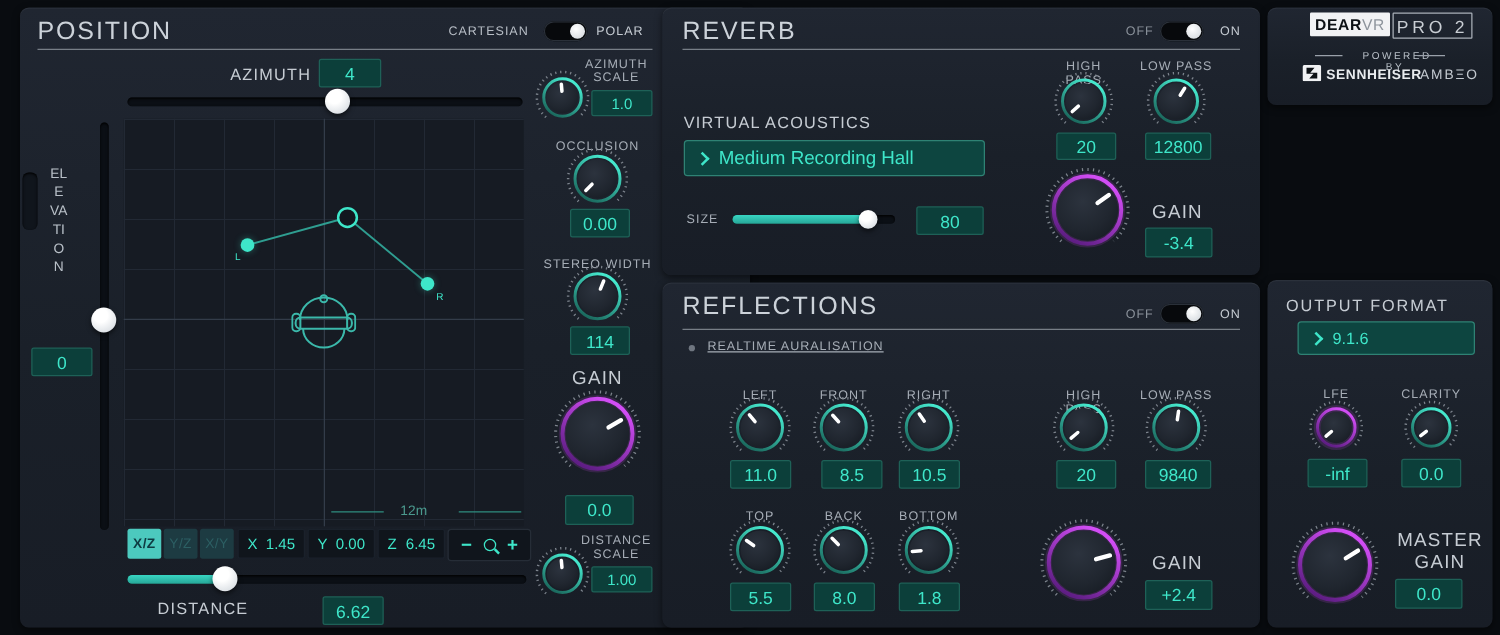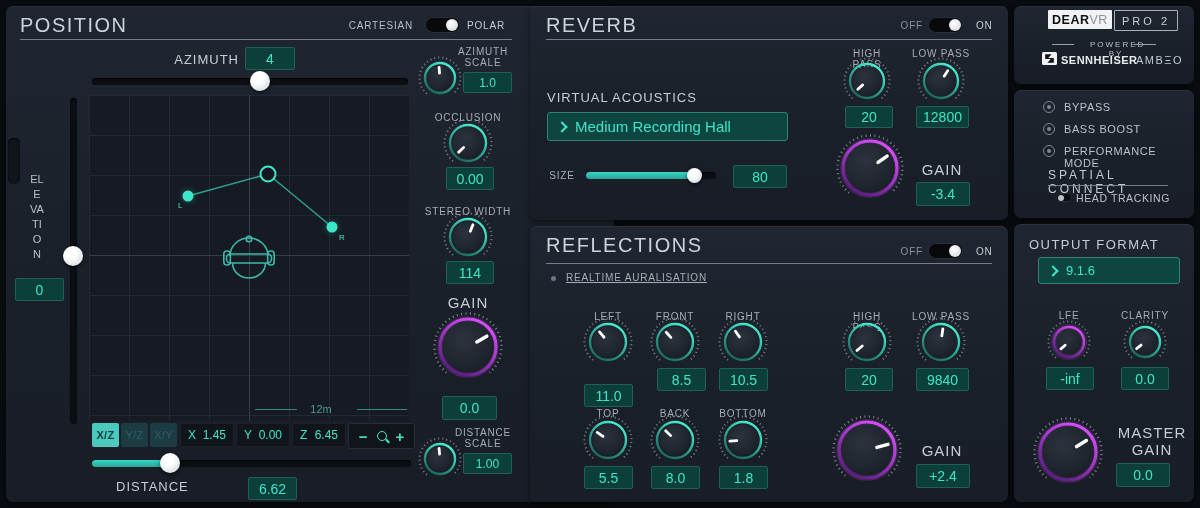--- a/index.html
+++ b/index.html
@@ -60,45 +60,45 @@
   .on{color:#c6ccd3;}
   .radio{position:absolute;width:10px;height:10px;border:1.5px solid #7f868f;border-radius:50%;}
   .radio::after{content:'';position:absolute;left:3px;top:3px;width:4px;height:4px;border-radius:50%;background:#7f868f;}
   .optlbl{position:absolute;font-size:11px;letter-spacing:.6px;color:#b9c0c8;}
   .minitoggle{position:absolute;width:16px;height:9px;border-radius:4.5px;background:#0a0d11;
         box-shadow:inset 0 0 0 1px #262d37;}
   .minitoggle::after{content:'';position:absolute;left:1.5px;top:1.5px;width:6px;height:6px;border-radius:50%;background:#b9bfc7;}
   .logo-dear{position:absolute;background:#f1f2f4;border-radius:1px;display:flex;align-items:center;
         justify-content:center;font-size:12.5px;letter-spacing:.5px;}
   .logo-pro{position:absolute;border:1px solid #a9b0b8;border-radius:1px;display:flex;align-items:center;
-        justify-content:center;font-size:11px;letter-spacing:3px;color:#c9ced4;}
+        justify-content:center;font-size:14px;letter-spacing:3px;color:#c9ced4;}
   .pline{position:absolute;height:1px;background:#9aa1aa;}
   .ruler{position:absolute;height:1px;background:#2f8d80;}
   .rulertxt{position:absolute;font-size:11px;color:#4b9a8e;text-align:center;}
   .bar{position:absolute;background:#10151c;border-radius:5px;box-shadow:inset 0 1px 2px #000;}
 </style>
 </head>
 <body>
 
 <div id="app">
 
-  <div class="panel" style="left:6px;top:6px;width:584px;height:496px;padding-left:24px;">
+  <div class="panel" style="left:16px;top:6px;width:584px;height:496px;">
     <div class="abs title" style="left:14px;top:8px;">POSITION</div>
     <div class="rule" style="left:14px;top:33px;width:492px;"></div>
 
     <div class="offon off" style="left:300px;top:14px;width:107px;color:#b7bdc5;">CARTESIAN</div>
     <div class="toggle" style="left:419px;top:11px;"></div>
     <div class="offon on" style="left:461px;top:14px;width:46px;">POLAR</div>
 
     <div class="lbl2" style="left:105px;top:46px;width:128px;text-align:right;">AZIMUTH</div>
     <div class="vbox" style="left:239px;top:41px;width:48px;height:21px;">4</div>
     <div class="track" style="left:86px;top:72px;width:316px;height:7px;"></div>
     <div class="sknob" style="left:254px;top:75px;"></div>
 
-    <div class="vlabel" style="left:24px;top:126px;margin-top:40px;">ELEVATION</div>
+    <div class="vlabel" style="left:24px;top:126px;">ELEVATION</div>
     <div class="vbox" style="left:9px;top:272px;width:47px;height:21px;">0</div>
     <div class="bar" style="left:2px;top:132px;width:12px;height:46px;"></div>
     <div class="track" style="left:64px;top:92px;width:7px;height:326px;"></div>
     <div class="sknob" style="left:67px;top:250px;"></div>
 
     <div class="grid" style="left:83px;top:89px;width:320px;height:326px;">
       <div class="gridline-c" style="left:160px;top:0;width:1px;height:326px;"></div>
       <div class="gridline-c" style="left:0;top:160px;width:320px;height:1px;"></div>
       <svg class="abs" style="left:0;top:0;" width="320" height="326">
         <line x1="99" y1="101" x2="179" y2="79" stroke="#2f9e91" stroke-width="1.5"></line>
@@ -355,21 +355,21 @@
               <stop offset="0" stop-color="#2c333e"></stop>
               <stop offset="0.6" stop-color="#20262f"></stop>
               <stop offset="1" stop-color="#151a21"></stop>
             </radialGradient>
           </defs>
           <path d="M 11.89 45.00 A 23.5 23.5 0 1 1 42.11 45.00" fill="none" stroke="#7c838c" stroke-width="2" stroke-dasharray="1 3"></path>
           <circle cx="27" cy="27" r="18" fill="none" stroke="url(#kg8)" stroke-width="2.4"></circle>
           <circle cx="27" cy="27" r="15.5" fill="url(#kg8b)"></circle>
           <line x1="23.01" y1="22.25" x2="18.53" y2="16.91" stroke="#ffffff" stroke-width="2.8" stroke-linecap="round"></line>
         </svg></div>
-    <div class="vbox" style="left:54px;top:142px;width:47px;height:21px;margin-top:16px;">11.0</div>
+    <div class="vbox" style="left:54px;top:142px;width:47px;height:21px;">11.0</div>
 
     <div class="lbl" style="left:115px;top:85px;width:60px;">FRONT</div>
     <div class="knob" style="left: 145px; top: 116px; height: 54px; width: 54px;"><svg width="54" height="54">
           <defs>
             <linearGradient id="kg9" x1="0" y1="1" x2="0.6" y2="0">
               <stop offset="0" stop-color="#14554c"></stop>
               <stop offset="1" stop-color="#45e8cd"></stop>
             </linearGradient>
             <radialGradient id="kg9b" cx="0.42" cy="0.36" r="0.8">
               <stop offset="0" stop-color="#2c333e"></stop>
@@ -536,32 +536,20 @@
     <div class="abs" style="left:64px;top:34px;width:52px;font-size:8px;letter-spacing:2px;color:#b9c0c8;text-align:center;margin-left:12px;">POWERED BY</div>
     <div class="pline" style="left:120px;top:38px;width:22px;"></div>
     <svg class="abs" style="left:28px;top:46px;" width="15" height="13" viewBox="0 0 15 13">
       <rect x="0" y="0" width="15" height="13" rx="1.5" fill="#f1f2f4"></rect>
       <path d="M3.2 2.2 h6.4 l-3.4 3.9 h5.6 v4.7 h-6.4 l3.4 -3.9 h-5.6 z" fill="#0d1115"></path>
     </svg>
     <div class="abs" style="left:47px;top:48px;font-size:11px;font-weight:bold;letter-spacing:.5px;color:#e8ebee;">SENNHEISER</div>
     <div class="abs" style="left:122px;top:48px;font-size:11px;letter-spacing:1.5px;color:#c3c9d0;">AMBΞO</div>
   </div>
 
-  <div class="panel" style="left:1014px;top:90px;width:180px;height:128px;">
-    <div class="radio" style="left:29px;top:11px;"></div>
-    <div class="optlbl" style="left:50px;top:11px;">BYPASS</div>
-    <div class="radio" style="left:29px;top:33px;"></div>
-    <div class="optlbl" style="left:50px;top:33px;">BASS BOOST</div>
-    <div class="radio" style="left:29px;top:55px;"></div>
-    <div class="optlbl" style="left:50px;top:55px;">PERFORMANCE MODE</div>
-    <div class="abs" style="left:34px;top:78px;font-size:12px;letter-spacing:3px;color:#c3c9d0;">SPATIAL CONNECT</div>
-    <div class="rule" style="left:34px;top:95px;width:120px;"></div>
-    <div class="minitoggle" style="left:42px;top:103px;"></div>
-    <div class="optlbl" style="left:62px;top:102px;font-size:10.5px;">HEAD TRACKING</div>
-  </div>
 
   <div class="panel" style="left:1014px;top:224px;width:180px;height:278px;">
     <div class="abs" style="left:0;top:13px;width:160px;font-size:13px;letter-spacing:1.5px;color:#c6ccd3;text-align:center;">OUTPUT FORMAT</div>
     <div class="dropdown" style="left:24px;top:33px;width:142px;height:27px;font-size:13px;">
       <span class="chev"></span>
       <span>9.1.6</span>
     </div>
 
     <div class="lbl" style="left:25px;top:86px;width:60px;">LFE</div>
     <div class="knob" style="left: 55px; top: 118px; height: 48px; width: 48px;"><svg width="48" height="48">

